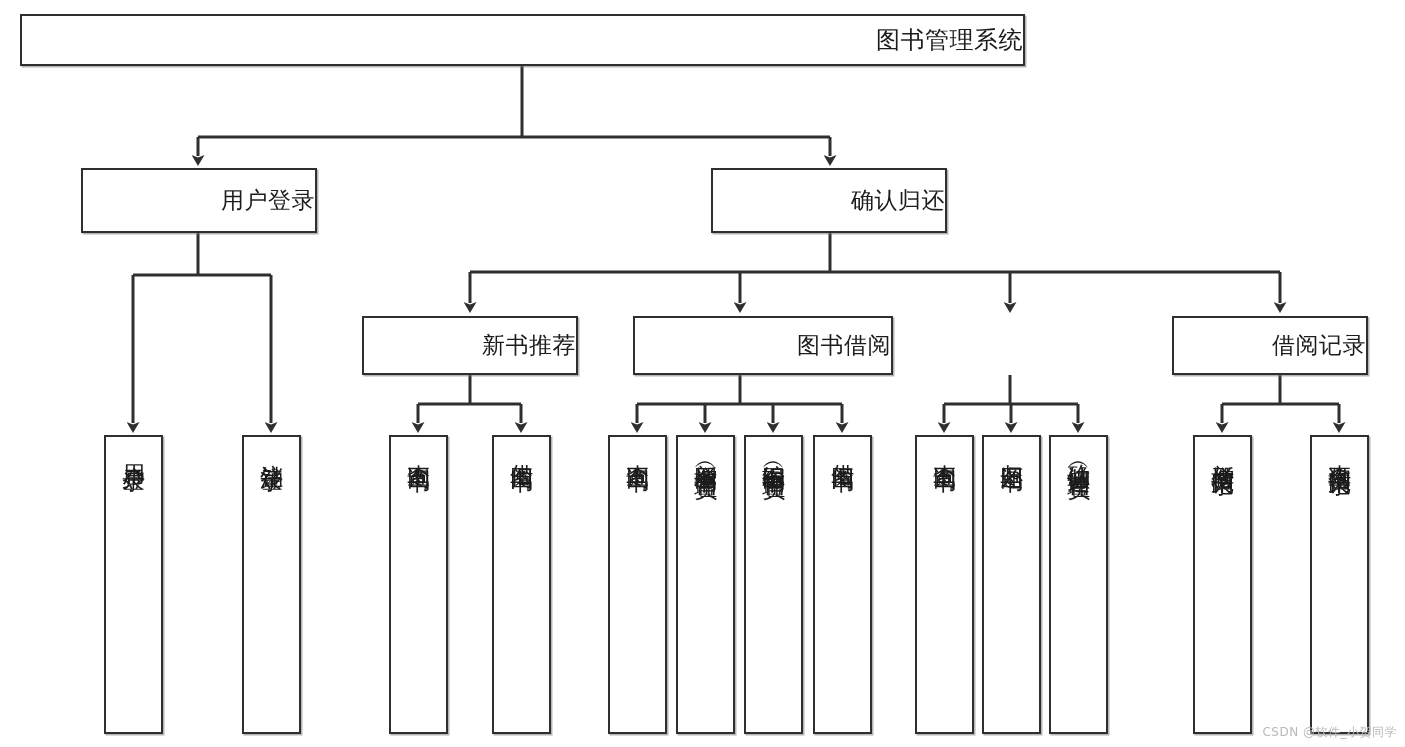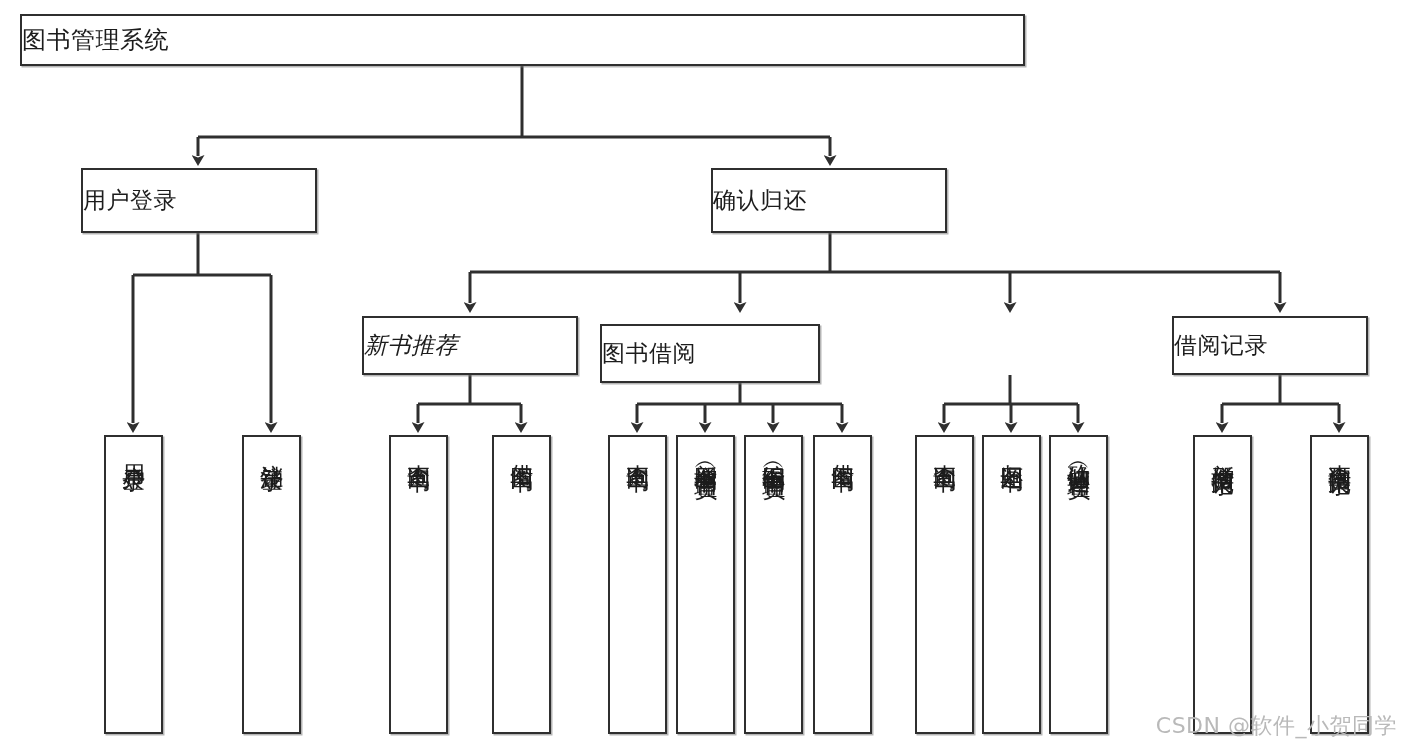--- a/index.html
+++ b/index.html
@@ -26,21 +26,21 @@
     height: 747px;
     pointer-events: none;
   }
   .node {
     position: absolute;
     box-sizing: border-box;
     background: #ffffff;
     border: 2.5px solid #2f2f2f;
     display: flex;
     align-items: center;
-    justify-content: flex-start;
+    justify-content: flex-end;
     box-shadow: 1.5px 1.5px 0 0 rgba(120,120,120,0.55);
   }
   .node-label {
     color: #1c1c1c;
     font-size: 23px;
     line-height: 1.18;
     letter-spacing: 0.5px;
     white-space: nowrap;
     text-align: center;
     user-select: none;
@@ -56,21 +56,21 @@
     white-space: normal;
     line-height: 1.1;
     letter-spacing: 2px;
     font-size: 23px;
   }
   .node.root .node-label { font-size: 24px; }
   #watermark {
     position: absolute;
     right: 8px;
     bottom: 6px;
-    font-size: 22px;
+    font-size: 12px;
     color: #b9b9b9;
     white-space: nowrap;
     user-select: none;
     letter-spacing: 0.5px;
   }
 </style>
 </head>
 <body>
 
 <div id="diagram-root">
@@ -130,25 +130,25 @@
   </div>
 
   <div class="node" style="left:81px; top:168px; width:236px; height:65px;">
     <span class="node-label">用户登录</span>
   </div>
 
   <div class="node" style="left:711px; top:168px; width:236px; height:65px;">
     <span class="node-label">确认归还</span>
   </div>
 
-  <div class="node" style="left:362px; top:316px; width:216px; height:59px;font-style:italic;">
+  <div class="node" style="left:362px; top:316px; width:216px; height:59px;">
     <span class="node-label">新书推荐</span>
   </div>
 
-  <div class="node" style="left:600px; top:316px; width:220px; height:59px;margin-top:8px;">
+  <div class="node" style="left:633px; top:316px; width:260px; height:59px;">
     <span class="node-label">图书借阅</span>
   </div>
 
 
   <div class="node" style="left:1172px; top:316px; width:196px; height:59px;">
     <span class="node-label">借阅记录</span>
   </div>
 
   <div class="node vertical" style="left:104px; top:435px; width:59px; height:299px;">
     <span class="node-label">用户登录</span>

